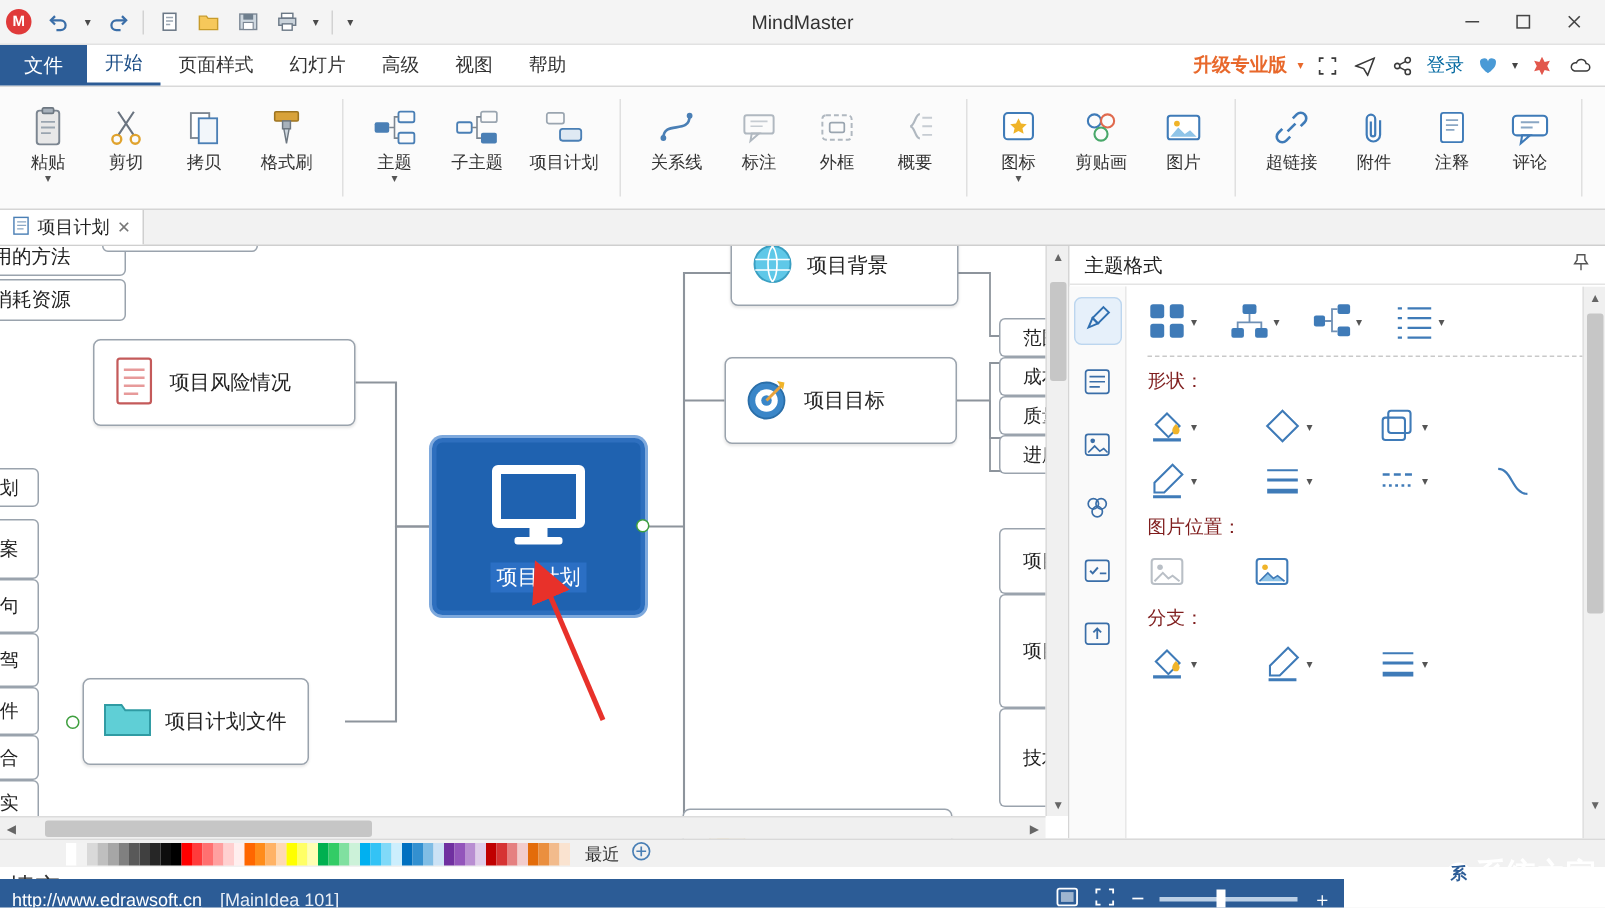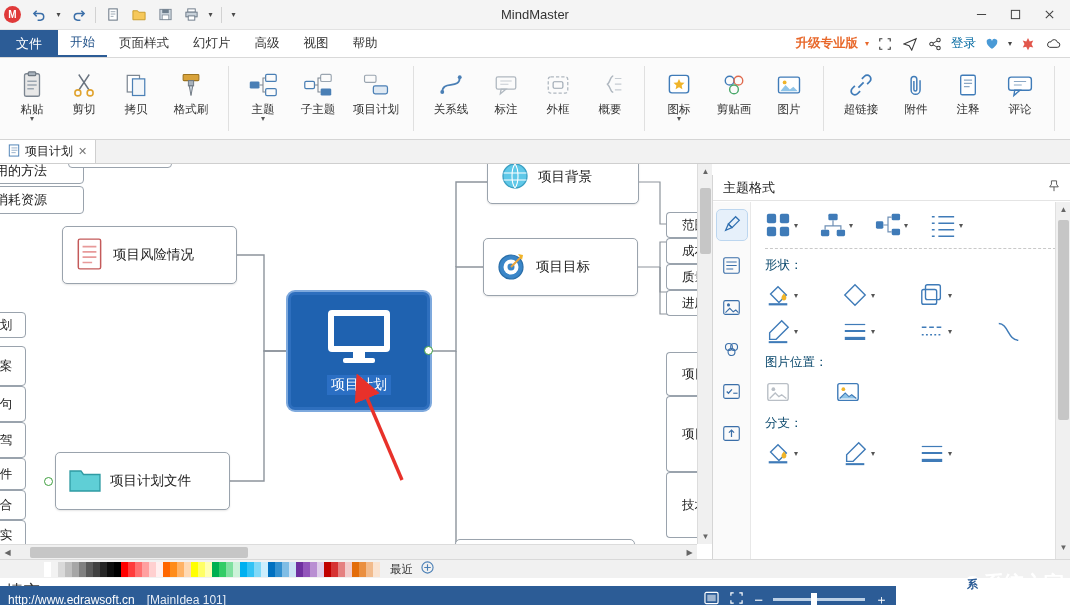--- a/index.html
+++ b/index.html
@@ -136,41 +136,41 @@
   .vscroll .thumb { position:absolute; left:2px; top:24px; width:11px; height:66px; background:#c6c6c6; border-radius:2px; }
   .vscroll .arw { position:absolute; left:0; width:15px; height:15px; display:flex; align-items:center; justify-content:center; font-size:8px; color:#666; }
   .hscroll {
     position:absolute; left:0; bottom:0; height:15px; width:697px; background:#f0f0f0; border-top:1px solid #dcdcdc;
   }
   .hscroll .thumb { position:absolute; top:2px; left:30px; width:218px; height:11px; background:#c6c6c6; border-radius:2px; }
   .hscroll .arw { position:absolute; top:0; width:15px; height:15px; display:flex; align-items:center; justify-content:center; font-size:8px; color:#666; }
 
   
   .rightpanel {
-    position:absolute; left:712px; top:11px; width:358px; height:395px;
-    background:#ffffff; border-left:1px solid #d5d5d5;
+    position:absolute; left:712px; top:0; width:358px; height:395px;
+    background:#ffffff; border-left:1px solid #d5d5d5;font-family:Liberation Serif, serif;
   }
   .rp-header {
     height:26px; display:flex; align-items:center; padding:0 10px; font-size:13px; color:#222;
     border-bottom:1px solid #e4e4e4;
   }
   .rp-pin { margin-left:auto; color:#555; font-size:12px; }
   .rp-body { position:absolute; top:27px; left:0; right:0; bottom:0; display:flex; }
   .rp-tabs {
     width:38px; background:#fafafa; border-right:1px solid #e8e8e8; padding-top:8px;
     display:flex; flex-direction:column; align-items:center; gap:12px;
   }
   .rp-tab { width:30px; height:30px; display:flex; align-items:center; justify-content:center; border-radius:4px; }
   .rp-tab.active { background:#e6f0fa; outline:1px solid #bcd6ef; }
   .rp-content { flex:1; padding:10px 14px 0 14px; position:relative; overflow:hidden; }
   .rp-row { display:flex; align-items:center; gap:22px; margin-bottom:6px; }
   .rp-btn { display:flex; align-items:center; gap:3px; }
   .rp-caret { font-size:8px; color:#555; }
   .rp-hr { height:0; border-top:1px dashed #c9c9c9; margin:10px 0 8px 0; }
-  .rp-sect { font-size:12.5px; color:#0c4a6e; margin:8px 0 8px 0; }
+  .rp-sect { font-size:12.5px; color:#7f1d1d; margin:8px 0 8px 0; }
   .rp-grid { display:flex; gap:44px; margin-bottom:10px; }
   .rp-vscroll { position:absolute; right:0; top:0; width:15px; bottom:0; background:#f0f0f0; border-left:1px solid #e0e0e0; }
   .rp-vscroll .thumb { position:absolute; left:2px; top:18px; width:11px; height:200px; background:#c6c6c6; border-radius:2px; }
   .rp-vscroll .arw { position:absolute; left:0; width:15px; height:15px; display:flex; align-items:center; justify-content:center; font-size:8px; color:#666; }
 
   
   .colorbar {
     position:absolute; top:559px; left:0; width:1070px; height:19px; background:#f1f1f1;
     display:flex; align-items:center; border-top:1px solid #d9d9d9;
   }
@@ -590,21 +590,21 @@
         <div class="node" style="left:62px; top:62px; width:175px; height:58px;">
           <span>
             <svg width="30" height="34" viewBox="0 0 28 32">
                 <rect x="3" y="2" width="21" height="28" rx="1.5" fill="#fff" stroke="#c45a5a" stroke-width="1.4"></rect>
                 <path d="M7 9h13M7 14h13M7 19h13M7 24h9" stroke="#e79a9a" stroke-width="1.6"></path>
               </svg>
           </span>
           <span class="txt">项目风险情况</span>
         </div>
 
-        <div class="node" style="left:55px; top:288px; width:175px; height:58px;">
+        <div class="node" style="left:55px; top:288px; width:151px; height:58px;font-family:Liberation Mono, monospace;">
           <span>
             <svg width="34" height="30" viewBox="0 0 34 30">
                 <path d="M2 6h11l2.5 3.5H32V26H2z" fill="#5fcfd6" stroke="#2f9ba3" stroke-width="1.3"></path>
               </svg>
           </span>
           <span class="txt">项目计划文件</span>
         </div>
         <div class="handle" style="left:44px; top:313px;"></div>
 
         <div class="node" style="left:487px; top:-14px; width:152px; height:54px;">

